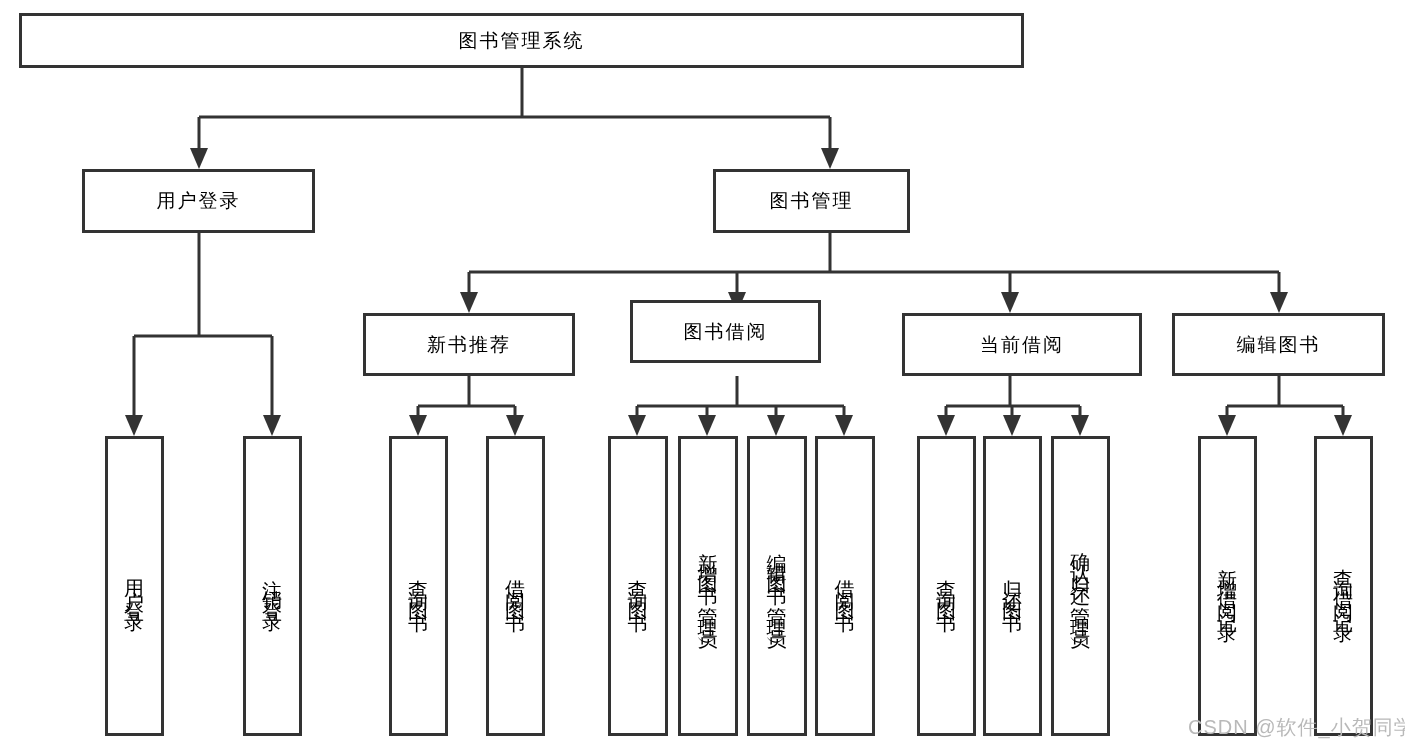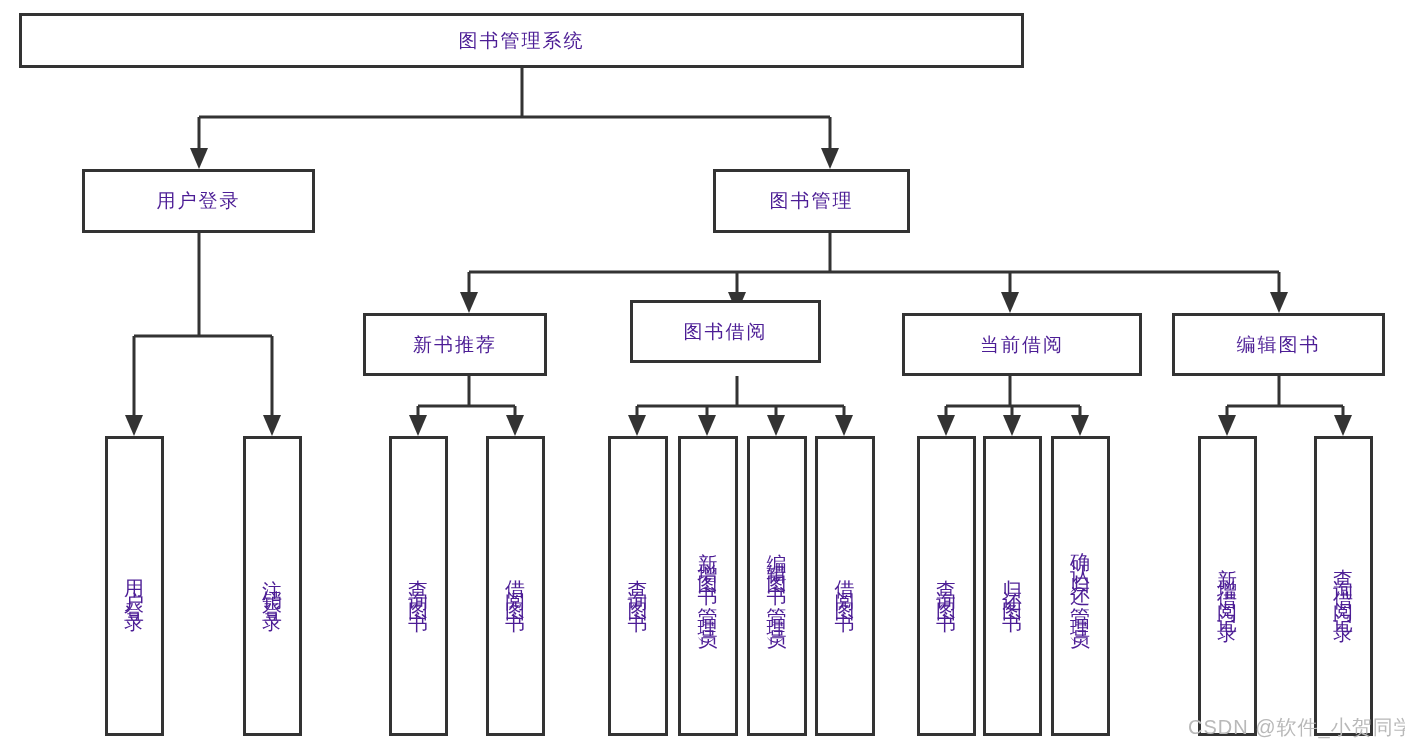--- a/index.html
+++ b/index.html
@@ -4,21 +4,21 @@
 <style>
   html,body{margin:0;padding:0;background:#ffffff;}
   .canvas{
     position:relative;width:1405px;height:747px;background:#ffffff;
     font-family:"Liberation Sans",sans-serif;overflow:hidden;
   }
   .connectors{position:absolute;left:0;top:0;pointer-events:none;}
   .node{
     position:absolute;box-sizing:border-box;border:3px solid #333333;
     background:#ffffff;display:flex;align-items:center;justify-content:center;
-    color:#4c1d95;
+    color:#000000;
   }
   .node.h{font-size:19px;letter-spacing:2px;white-space:nowrap;}
   .node.v span{
     writing-mode:vertical-rl;font-size:20px;line-height:1;
     letter-spacing:11px;
   }
   .watermark{
     position:absolute;left:1188px;top:714px;z-index:10;
     font-size:20px;letter-spacing:1px;color:#b9b9b9;white-space:nowrap;
   }
@@ -75,21 +75,21 @@
     <span>图书管理系统</span>
   </div>
 
   <div class="node h" style="left:82px;top:169px;width:233px;height:64px">
     <span>用户登录</span>
   </div>
   <div class="node h" style="left:713px;top:169px;width:197px;height:64px">
     <span>图书管理</span>
   </div>
 
-  <div class="node h" style="left:363px;top:313px;width:184px;height:63px">
+  <div class="node h" style="left:363px;top:313px;width:212px;height:63px">
     <span>新书推荐</span>
   </div>
   <div class="node h" style="left:630px;top:300px;width:191px;height:63px">
     <span>图书借阅</span>
   </div>
   <div class="node h" style="left:902px;top:313px;width:240px;height:63px">
     <span>当前借阅</span>
   </div>
   <div class="node h" style="left:1172px;top:313px;width:213px;height:63px">
     <span>编辑图书</span>

